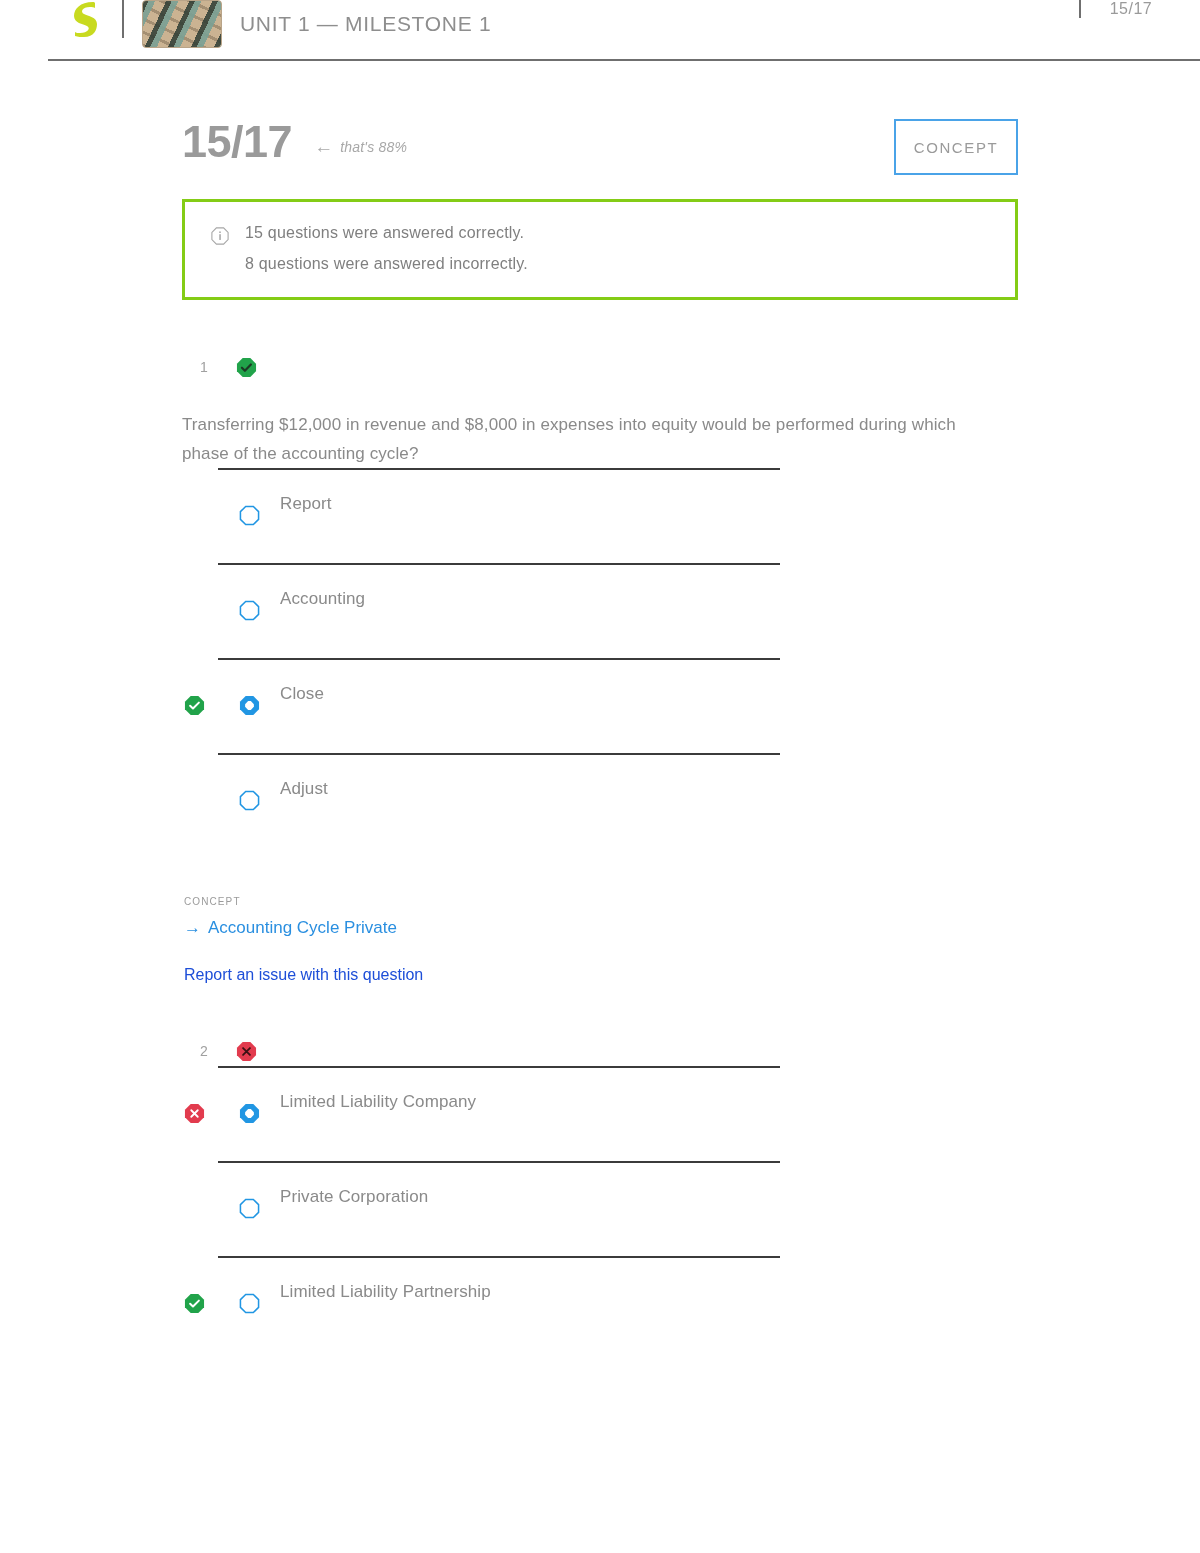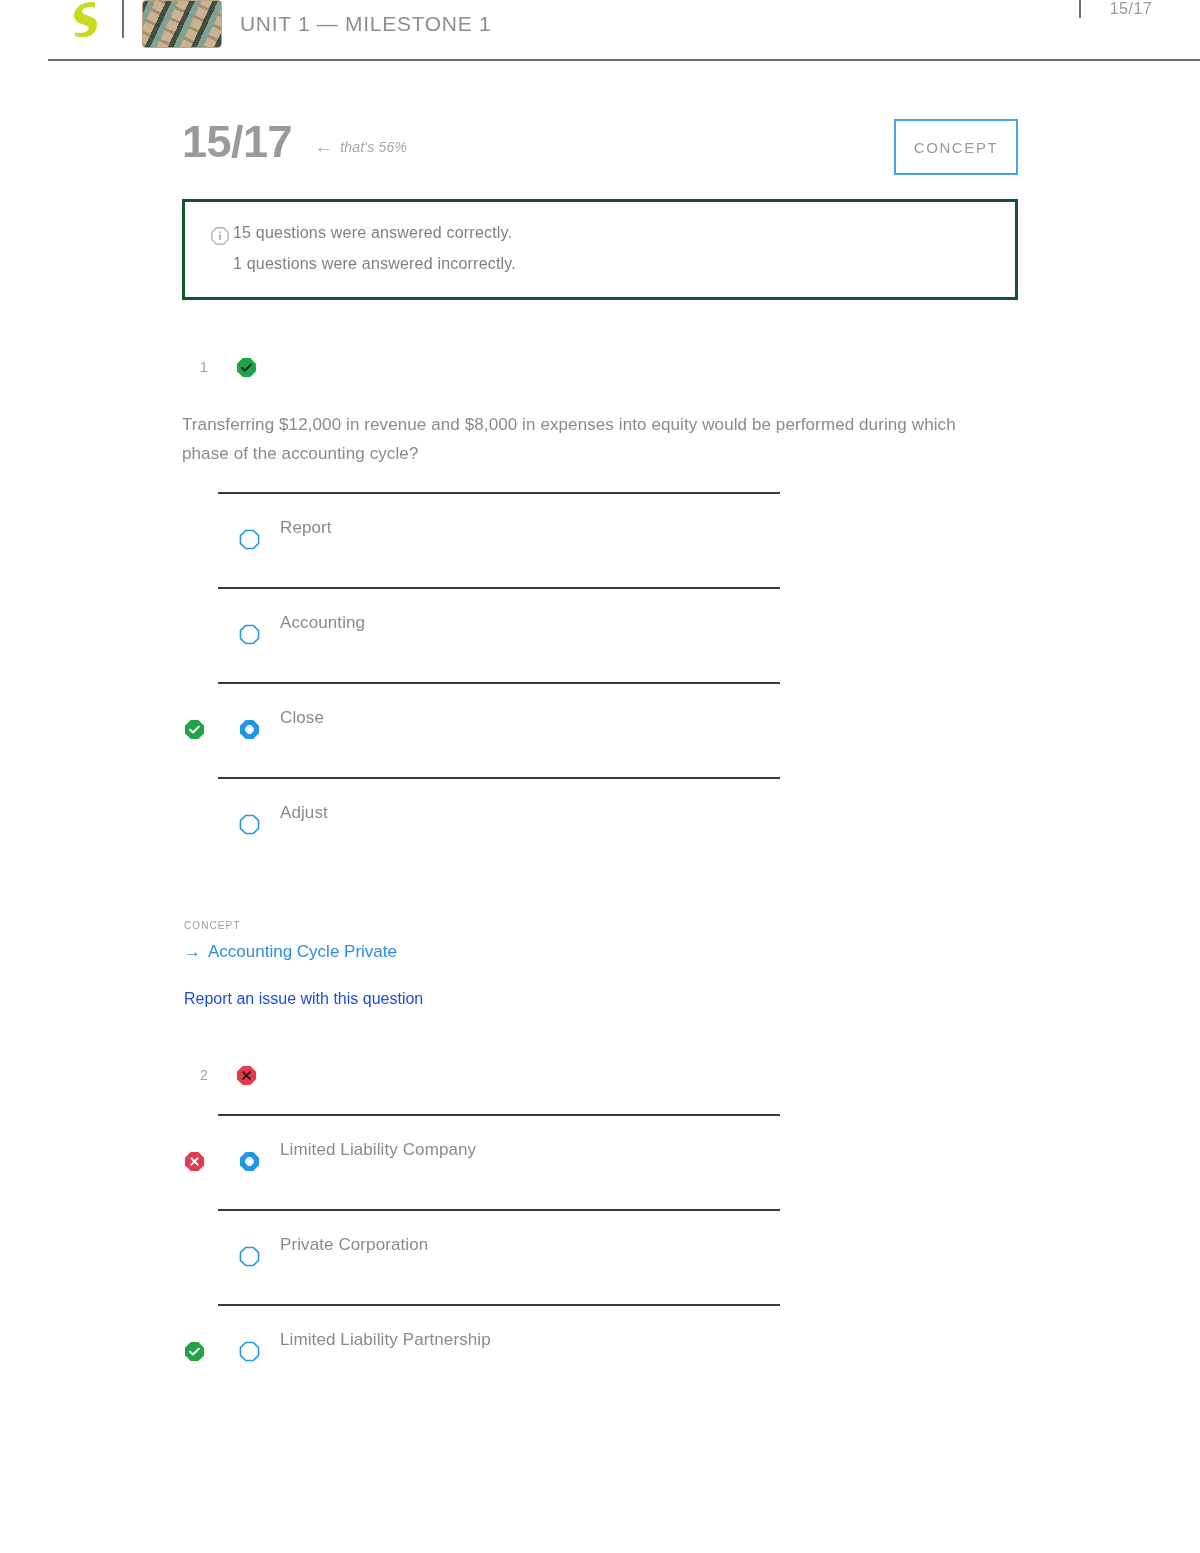--- a/index.html
+++ b/index.html
@@ -135,24 +135,24 @@
     background: #ffffff;
     color: #9a9a9a;
     font-size: 15px;
     letter-spacing: 1.6px;
     font-family: "Liberation Sans", sans-serif;
     cursor: pointer;
   }
 
   .info-box {
     margin-top: 22px;
-    border: 3px solid #14532d;
+    border: 3px solid #84cc16;
     padding: 22px 26px 24px 26px;
     display: flex;
-    gap: 4px;
+    gap: 16px;
   }
   .info-icon {
     flex: 0 0 18px;
     width: 18px;
     height: 18px;
     margin-top: 3px;
   }
   .info-lines { display: flex; flex-direction: column; gap: 13px; }
   .info-line { font-size: 16px; color: #7f7f7f; letter-spacing: 0.2px; }
 
@@ -168,21 +168,21 @@
   .q-num { font-size: 14px; color: #a0a0a0; width: 10px; }
   .q-text {
     margin-top: 28px;
     font-size: 17px;
     line-height: 1.72;
     color: #8a8a8a;
     max-width: 810px;
     letter-spacing: 0.1px;
   }
 
-  .options { margin-top: 24px; }
+  .options { }
   .option-row {
     position: relative;
     height: 95px;
   }
   .option-divider {
     position: absolute;
     left: 36px;
     right: 238px;
     top: 0;
     height: 0;
@@ -275,37 +275,37 @@
   <div class="end-cell"></div>
 </div>
 
 <div class="page">
 
   <div class="score-row">
     <div class="score-left">
       <span class="big-score">15/17</span>
       <span class="pct-note">
         <span class="pct-arrow">←</span>
-        <span class="pct-text">that's 56%</span>
+        <span class="pct-text">that's 88%</span>
       </span>
     </div>
     <button class="retake-btn">CONCEPT</button>
   </div>
 
   <div class="info-box">
     <span class="info-icon">
       <svg width="18" height="18" viewBox="0 0 20 20">
         <polygon points="6,1 14,1 19,6 19,14 14,19 6,19 1,14 1,6" fill="none" stroke="#a6a6a6" stroke-width="1.2"></polygon>
         <circle cx="10" cy="5.8" r="0.95" fill="#a6a6a6"></circle>
         <rect x="9.2" y="8" width="1.7" height="6.4" fill="#a6a6a6"></rect>
       </svg>
     </span>
     <div class="info-lines">
       <span class="info-line">15 questions were answered correctly.</span>
-      <span class="info-line">1 questions were answered incorrectly.</span>
+      <span class="info-line">8 questions were answered incorrectly.</span>
     </div>
   </div>
 
   <div class="question">
     <div class="q-head">
       <span class="q-num">1</span>
       <span>
         <svg class="oct" viewBox="0 0 22 22">
           <polygon points="7,1 15,1 21,7 21,15 15,21 7,21 1,15 1,7" fill="#21a34a"></polygon>
           <path d="M6.2 11.3 L9.3 14.4 L15.6 7.8" fill="none" stroke="#1b3a24" stroke-width="2.3" stroke-linecap="round" stroke-linejoin="round"></path>

